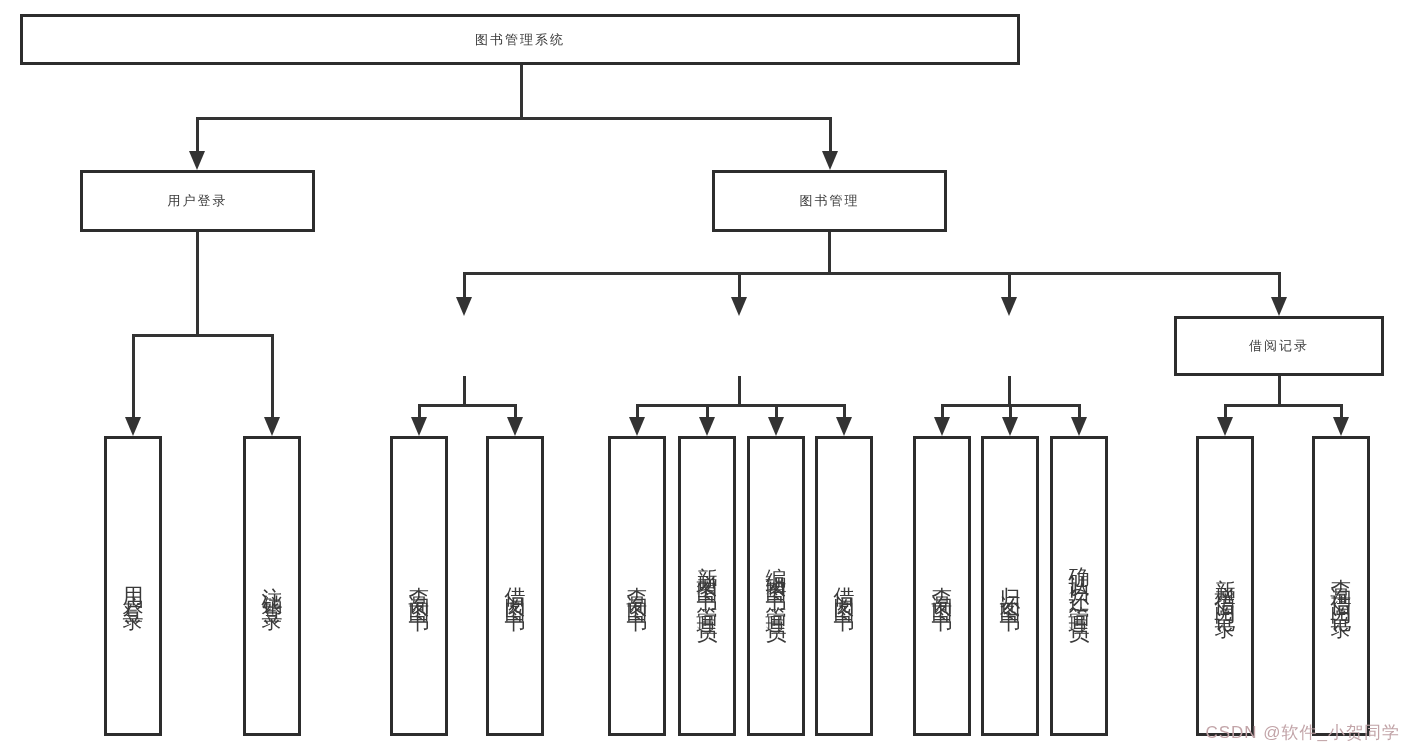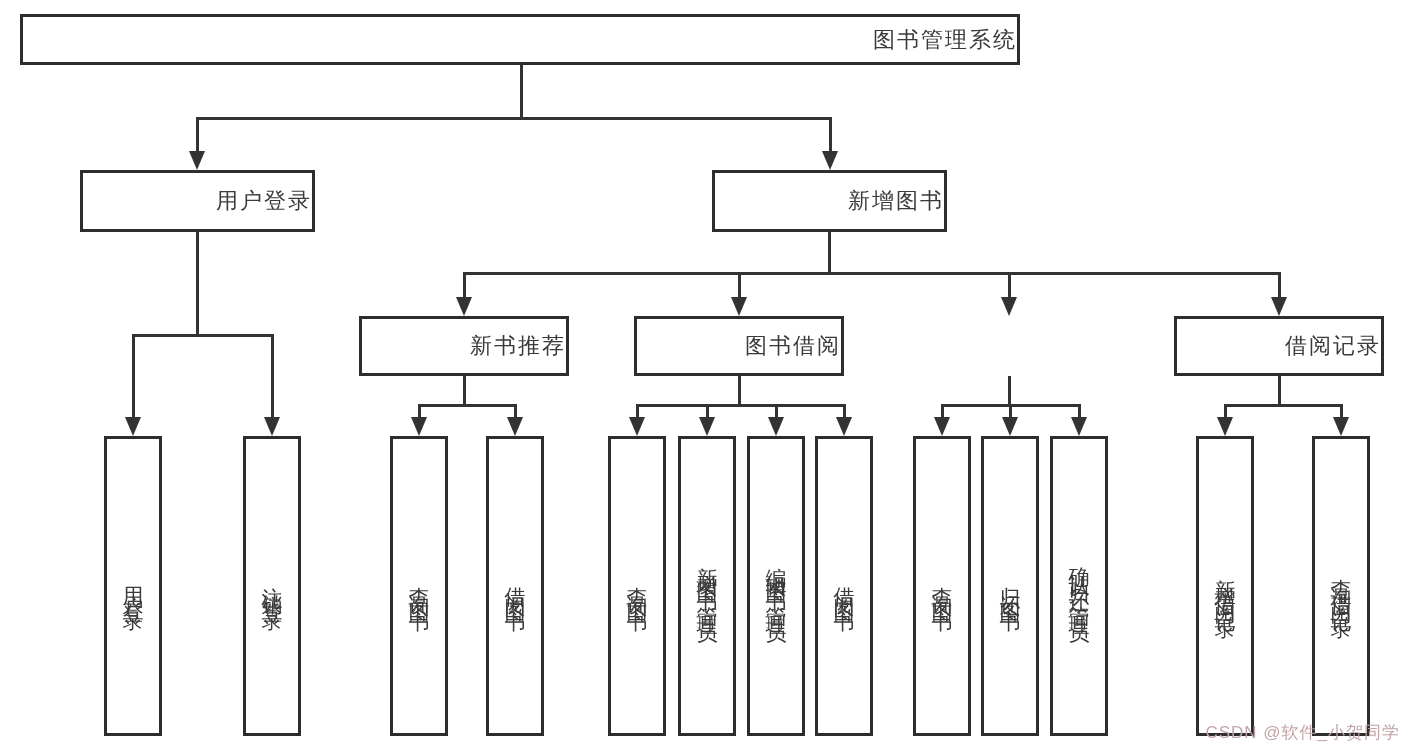--- a/index.html
+++ b/index.html
@@ -14,21 +14,21 @@
   .node {
     position: absolute;
     border: 3px solid #2d2d2d;
     background: #ffffff;
     display: flex;
     align-items: center;
     justify-content: center;
     color: #3a3a3a;
     box-sizing: border-box;
   }
-  .hnode { font-size: 22px; letter-spacing: 2px; justify-content: flex-end; }
+  .hnode { font-size: 13px; letter-spacing: 2px; }
   .vnode {
     font-size: 21px;
     letter-spacing: 8px;
   }
   .vnode .vtext {
     writing-mode: vertical-rl;
     text-orientation: mixed;
   }
   
   .n-root  { left: 20px;  top: 14px;  width: 1000px; height: 51px; }
@@ -130,29 +130,23 @@
     </div>
 
   <div class="node hnode n-root">
     <span>图书管理系统</span>
   </div>
 
   <div class="node hnode n-l2a">
     <span>用户登录</span>
   </div>
   <div class="node hnode n-l2b">
-    <span>新增图书</span>
+    <span>图书管理</span>
   </div>
 
-  <div class="node hnode n-l3a">
-    <span>新书推荐</span>
-  </div>
-  <div class="node hnode n-l3b">
-    <span>图书借阅</span>
-  </div>
   <div class="node hnode n-l3d">
     <span>借阅记录</span>
   </div>
 
   <div class="node vnode leaf n-g1a">
     <span class="vtext">用户登录</span>
   </div>
   <div class="node vnode leaf n-g1b">
     <span class="vtext">注销登录</span>
   </div>

